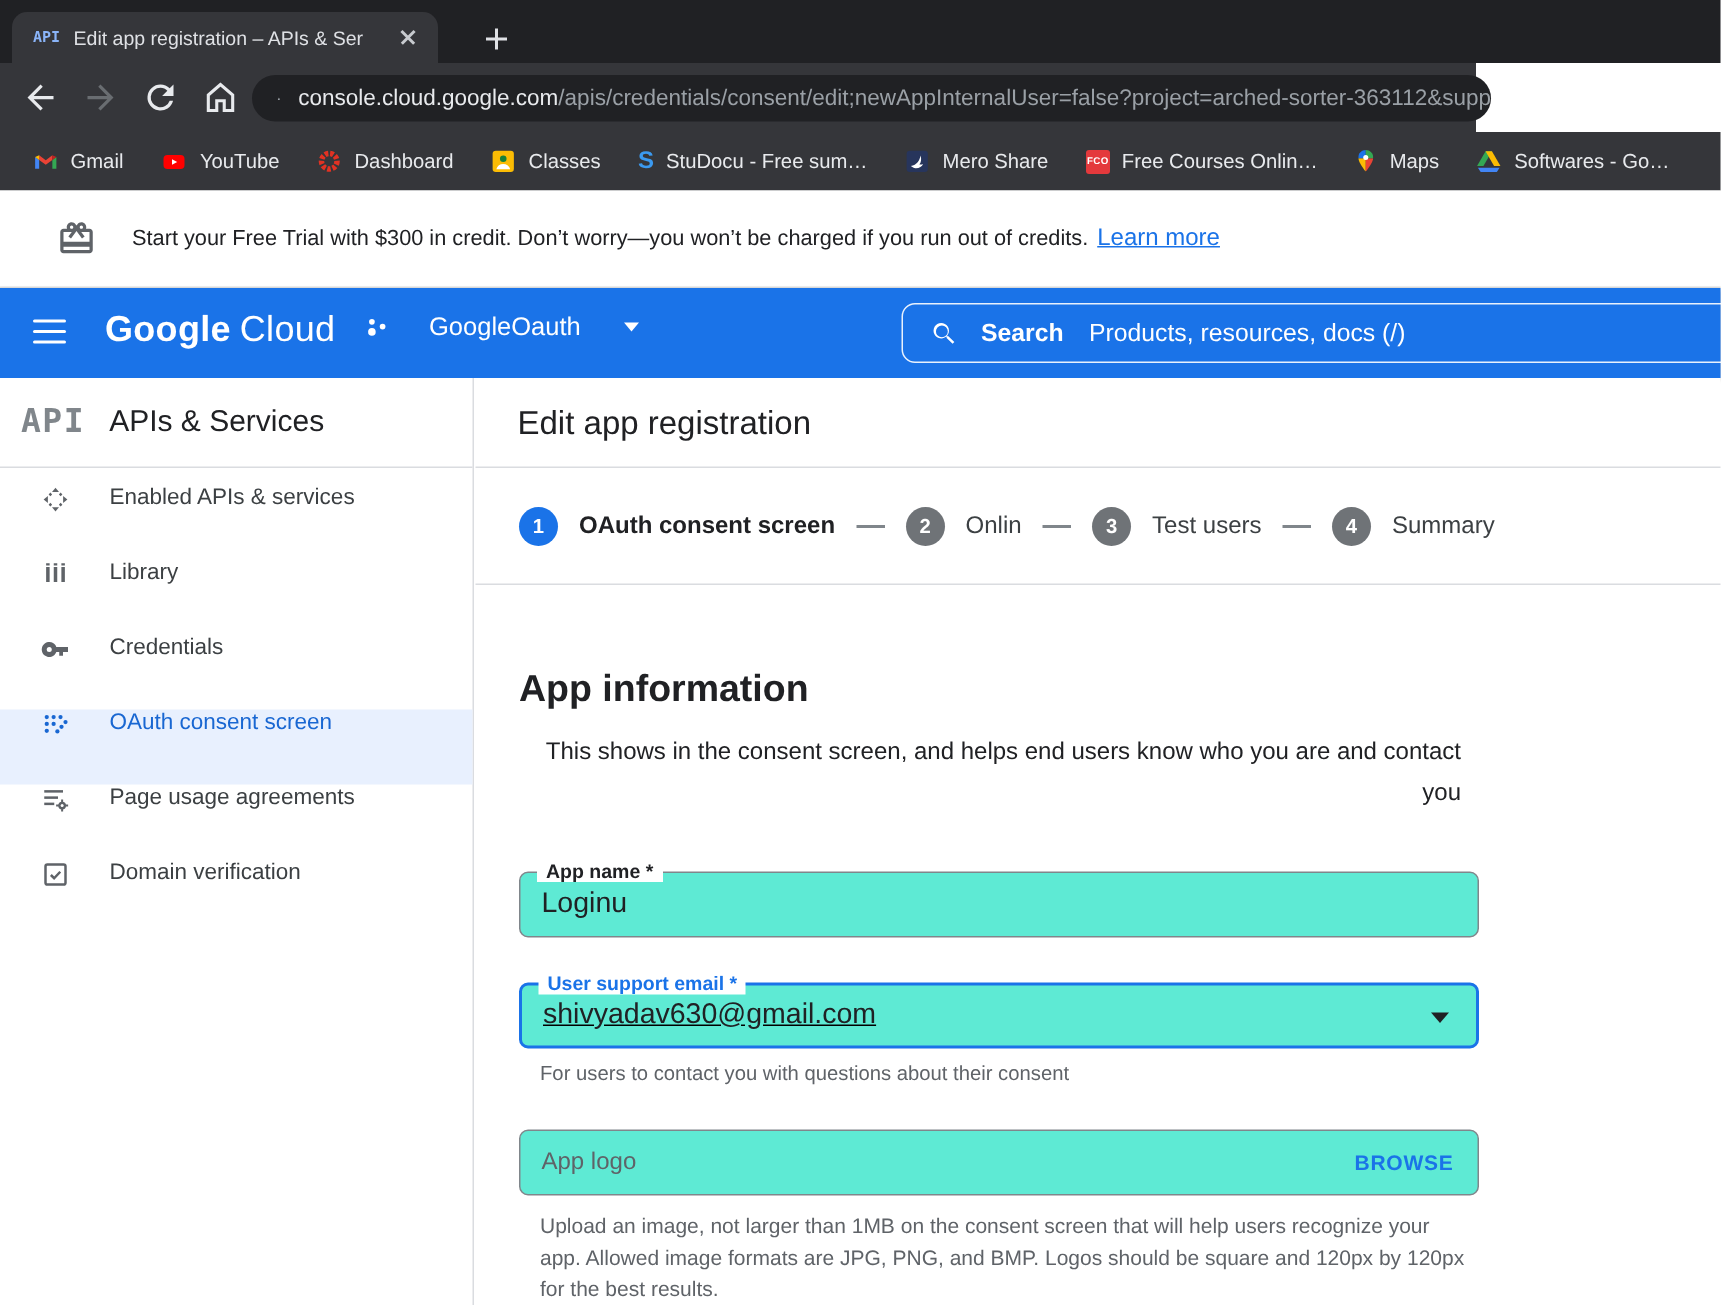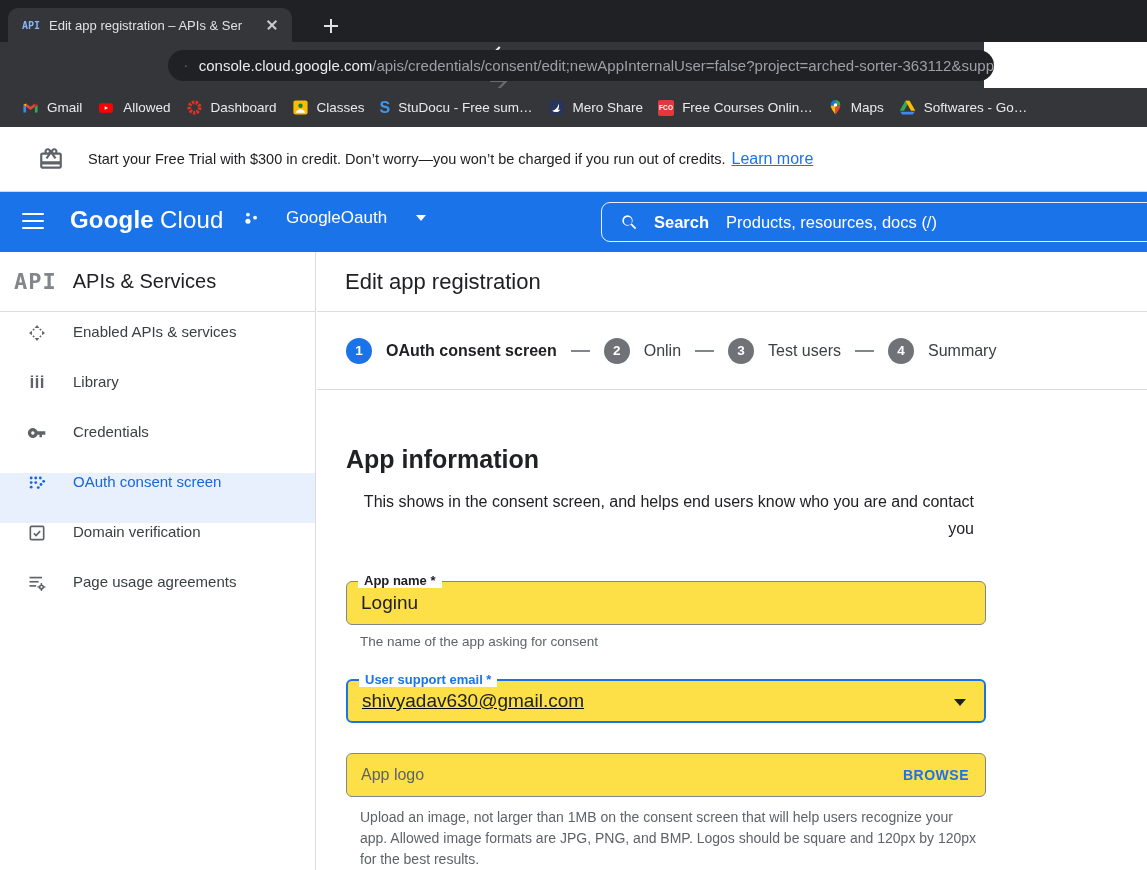--- a/index.html
+++ b/index.html
@@ -15,29 +15,29 @@
   .tab-title { color:#dfe1e5; font-size:13px; white-space:nowrap; overflow:hidden; width:208px; }
   .tab-close { width:18px; height:18px; margin-left:6px; position:relative; flex:0 0 auto; cursor:default; }
   .tab-close:before,.tab-close:after { content:""; position:absolute; left:3px; top:8px; width:12px; height:1.6px;
     background:#c8cbcf; }
   .tab-close:before { transform:rotate(45deg);} .tab-close:after { transform:rotate(-45deg);}
   .newtab { position:absolute; left:318px; top:13px; width:26px; height:26px; }
   .newtab:before { content:""; position:absolute; left:6px; top:12px; width:14px; height:1.8px; background:#dfe1e5;}
   .newtab:after  { content:""; position:absolute; left:12px; top:6px; width:1.8px; height:14px; background:#dfe1e5;}
 
   .toolbar { position:absolute; left:0; top:42px; width:984px; height:46px; background:#35363a;
-    display:flex; align-items:center;flex-direction:column; }
+    display:flex; align-items:center; }
   .nav-ic { width:26px; height:26px; margin-left:14px; flex:0 0 auto; }
   .urlbar { position:absolute; left:168px; top:8px; height:31px; right:-10px; background:#202124;
     border-radius:16px; display:flex; align-items:center; padding-left:17px; overflow:hidden; }
   .url-text { font-size:15px; white-space:nowrap; margin-left:12px; }
   .url-domain { color:#e8eaed; } .url-path { color:#9aa0a6; }
 
   .bookmarks { position:absolute; left:0; top:88px; width:1147px; height:39px; background:#35363a;
-    display:flex; align-items:center; padding-left:22px; gap:15px; overflow:hidden; }
+    display:flex; align-items:center; padding-left:22px; gap:25px; overflow:hidden; }
   .bm { display:flex; align-items:center; gap:8px; flex:0 0 auto; }
   .bm-label { color:#e8eaed; font-size:13.5px; white-space:nowrap; }
   .fco-box { width:16px; height:16px; border-radius:2px; background:#e4393c; color:#fff; font-weight:700;
     font-size:6.5px; display:flex; align-items:center; justify-content:center; letter-spacing:.2px;}
   .letter-ic { font-weight:700; font-size:16px; color:#3b9af0; font-family:"Liberation Sans",sans-serif;}
 
   
   .banner { position:absolute; left:0; top:127px; width:1147px; height:65px; background:#fff;
     border-bottom:1px solid #e0e0e0; display:flex; align-items:center; }
   .banner-gift { margin-left:38px; flex:0 0 auto; }
@@ -84,21 +84,21 @@
   .step.active .step-num { background:#1a73e8; }
   .step-lbl { margin-left:14px; font-size:16px; color:#3c4043; }
   .step.active .step-lbl { font-weight:700; color:#202124; }
   .step-dash { width:19px; height:2px; background:#80868b; margin:0 14px; }
 
   .m-body { padding-left:29px; }
   .sec-heading { margin-top:55px; font-size:25px; font-weight:600; color:#202124; }
   .sec-desc { margin-top:14px; width:628px; font-size:16px; line-height:27px; color:#202124;text-align:right; }
 
   .field { position:relative; width:640px; border:1px solid #80868b; border-radius:6px; height:44px;
-    display:flex; align-items:center; background:#fde047; }
+    display:flex; align-items:center; background:#5eead4; }
   .field.focused { border:2px solid #1a73e8; height:44px; }
   .f-label { position:absolute; top:-9px; left:11px; background:#fff; padding:0 6px; font-size:13px;
     font-weight:600; color:#202124; white-space:nowrap; }
   .field.focused .f-label { color:#1a73e8; }
   .f-value { font-size:19px; color:#202124; margin-left:14px; }
   .f-placeholder { font-size:16px; color:#5f6368; margin-left:14px; }
   .f-helper { margin:9px 0 0 14px; font-size:13.5px; color:#5f6368; }
   .f1 { margin-top:39px; }
   .f2 { margin-top:30px;text-decoration:underline; }
   .f3 { margin-top:30px; }
@@ -150,21 +150,21 @@
       <path fill="#fbbc04" d="M2 8l3.8 2.8V6.4z"></path>
         <path fill="#c5221f" d="M18.2 10.8 22 8l-3.8-1.6z"></path>
       </svg>
     <span class="bm-label">Gmail</span>
   </div>
   <div class="bm">
     <svg width="18" height="16" viewBox="0 0 24 24">
       <rect x="1.5" y="5" width="21" height="14" rx="4" fill="#f00"></rect>
         <path d="M10 9.2l5.2 2.8L10 14.8z" fill="#fff"></path>
       </svg>
-    <span class="bm-label">Allowed</span>
+    <span class="bm-label">YouTube</span>
   </div>
   <div class="bm">
     <svg width="17" height="17" viewBox="0 0 24 24">
       <circle cx="12" cy="12" r="7.3" fill="none" stroke="#e13223" stroke-width="5.2" stroke-dasharray="3.3 1.7"></circle>
       </svg>
     <span class="bm-label">Dashboard</span>
   </div>
   <div class="bm">
     <svg width="17" height="17" viewBox="0 0 24 24">
       <rect x="2" y="2" width="20" height="20" rx="3" fill="#fbbc04"></rect>
@@ -302,39 +302,39 @@
           <circle cx="16" cy="6" r="1.7"></circle>
               <circle cx="13.5" cy="17.5" r="1.7"></circle>
           <circle cx="16.8" cy="13.8" r="1.7"></circle>
               <circle cx="20" cy="10" r="1.7"></circle>
             </g>
           </svg>
         <span class="lbl">OAuth consent screen</span>
       </div>
       <div class="sb-item">
         <svg class="ic" viewBox="0 0 24 24">
-          <rect x="4" y="4" width="16" height="16" rx="1.5" fill="none" stroke="#5f6368" stroke-width="2"></rect>
-          <path d="M8.3 12.4l2.6 2.6 4.9-5.2" fill="none" stroke="#5f6368" stroke-width="2"></path>
-          </svg>
-        <span class="lbl">Domain verification</span>
-      </div>
-      <div class="sb-item">
-        <svg class="ic" viewBox="0 0 24 24">
             <g fill="#5f6368">
           <rect x="3" y="4.5" width="15" height="2"></rect>
               <rect x="3" y="9.5" width="11" height="2"></rect>
               <rect x="3" y="14.5" width="8" height="2"></rect>
           <circle cx="17.3" cy="16.8" r="3.1"></circle>
           <rect x="16.5" y="12" width="1.6" height="9.6"></rect>
               <rect x="12.5" y="16" width="9.6" height="1.6"></rect>
             </g>
           <circle cx="17.3" cy="16.8" r="1.2" fill="#fff"></circle>
           </svg>
         <span class="lbl">Page usage agreements</span>
       </div>
+      <div class="sb-item">
+        <svg class="ic" viewBox="0 0 24 24">
+          <rect x="4" y="4" width="16" height="16" rx="1.5" fill="none" stroke="#5f6368" stroke-width="2"></rect>
+          <path d="M8.3 12.4l2.6 2.6 4.9-5.2" fill="none" stroke="#5f6368" stroke-width="2"></path>
+          </svg>
+        <span class="lbl">Domain verification</span>
+      </div>
     </div>
   </div>
 
   <div class="main">
     <div class="m-titlebar">
       <span class="m-title">Edit app registration</span>
     </div>
 
     <div class="stepper">
       <div class="step active">
@@ -359,27 +359,27 @@
     </div>
 
     <div class="m-body">
       <div class="sec-heading">App information</div>
       <div class="sec-desc">This shows in the consent screen, and helps end users know who you are and contact you</div>
 
       <div class="field f1">
         <span class="f-label">App name *</span>
         <span class="f-value">Loginu</span>
       </div>
-      <div class="f-helper">The name of the app asking for consent</div>
 
       <div class="field focused f2">
         <span class="f-label">User support email *</span>
         <span class="f-value">shivyadav630@gmail.com</span>
         <span class="dd-caret"></span>
       </div>
+      <div class="f-helper">For users to contact you with questions about their consent</div>
 
       <div class="field f3">
         <span class="f-placeholder">App logo</span>
         <span class="browse">BROWSE</span>
       </div>
       <div class="logo-helper">Upload an image, not larger than 1MB on the consent screen that will help users recognize your app. Allowed image formats are JPG, PNG, and BMP. Logos should be square and 120px by 120px for the best results.</div>
     </div>
   </div>
 </div>
 

